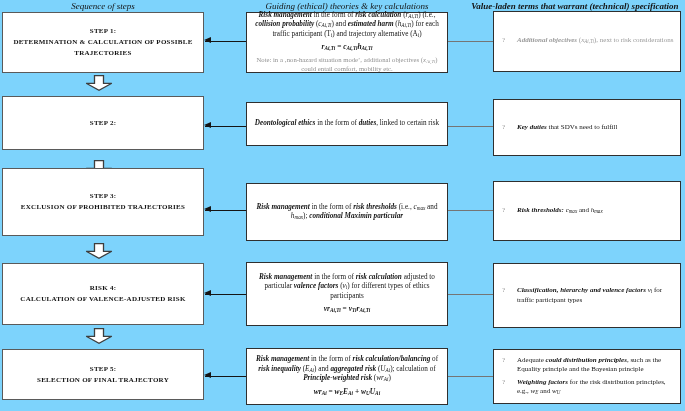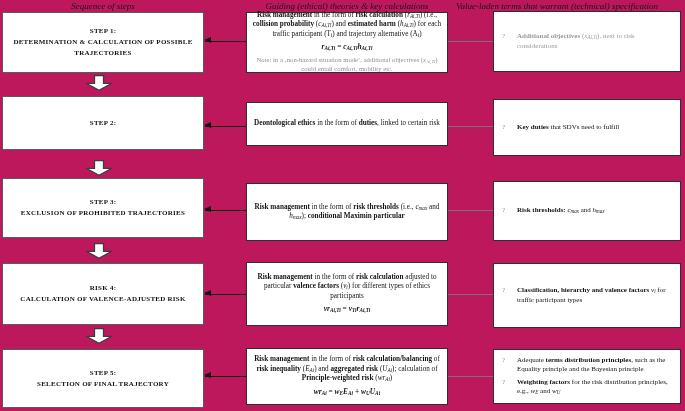--- a/index.html
+++ b/index.html
@@ -1,33 +1,33 @@
 <!DOCTYPE html>
 <html><head>
 <meta charset="utf-8">
 <style>
   html,body{margin:0;padding:0;background:#fff;}
-  .canvas{position:relative;width:685px;height:411px;background:#be185d;overflow:hidden;
+  .canvas{position:relative;width:685px;height:411px;background:#7dd3fc;overflow:hidden;
           font-family:"Liberation Serif","DejaVu Serif",serif;color:#141414;}
   .hdr{position:absolute;top:1px;font-style:italic;font-size:9px;text-align:center;white-space:nowrap;}
   .hdr-seq{left:3px;width:200px;}
   .hdr-theories{left:247px;width:200px;}
-  .hdr-terms{left:446px;width:222px;}
+  .hdr-terms{left:464px;width:222px;font-weight:bold;}
   .box{position:absolute;box-sizing:border-box;background:#fff;}
   .step-box{left:2px;width:202px;border:1.6px solid #5a5a5a;display:flex;flex-direction:column;
             justify-content:center;align-items:center;text-align:center;font-weight:bold;
             font-size:7px;letter-spacing:.25px;line-height:1.55;padding:2px 7px;}
   .mid-box{left:246px;width:202px;border:1.1px solid #2f2f2f;display:flex;flex-direction:column;
            justify-content:center;text-align:center;font-size:7.2px;line-height:1.32;padding:2px 5px;}
   .term-box{left:493px;width:188px;border:1.1px solid #2f2f2f;display:flex;flex-direction:column;
             justify-content:center;font-size:7px;line-height:1.32;padding:3px 6px;gap:3px;}
   .term-item{display:flex;align-items:flex-start;}
   .q{width:15px;flex:0 0 15px;color:#8f8f8f;padding-left:2px;}
   .term-text{flex:1;}
-  .b{font-weight:bold;}
+  .b{font-weight:bold;font-style:italic;}
   .it{font-style:italic;}
   .sub{font-size:0.72em;vertical-align:-0.28em;}
   .formula{font-size:7.4px;font-weight:bold;margin-top:3px;}
   .note{color:#909090;font-size:6.7px;margin-top:3px;line-height:1.3;}
   .muted .term-text,.muted .q{color:#9a9a9a;}
   .conn-left{position:absolute;left:205px;width:41px;height:0;border-top:1.4px solid #151515;}
   .conn-left .ah{position:absolute;left:-1px;top:-4.7px;width:0;height:0;
                  border-right:7px solid #151515;border-top:3.8px solid transparent;border-bottom:3.8px solid transparent;}
   .conn-right{position:absolute;left:448px;width:45px;height:0;border-top:1.4px solid #757575;}
   .down-arrow{position:absolute;left:85px;width:28px;height:16px;}
@@ -78,21 +78,21 @@
     </div>
   </div>
   <div class="conn-left" style="top:126px">
       <span class="ah"></span>
     </div>
   <div class="conn-right" style="top:126px"></div>
   <svg class="down-arrow" style="top:160px" viewBox="0 0 28 16">
     <polygon points="9.5,0.7 18.5,0.7 18.5,8.3 26.8,8.3 14,15.2 1.2,8.3 9.5,8.3" fill="#ffffff" stroke="#3d3d3d" stroke-width="1.3"></polygon>
   </svg>
 
-  <div class="box step-box" style="top:178px;height:60px">
+  <div class="box step-box" style="top:168px;height:68px">
     <div>STEP 3:</div>
     <div>EXCLUSION OF PROHIBITED TRAJECTORIES</div>
   </div>
   <div class="box mid-box" style="top:183px;height:58px">
     <div class="body"><span class="b">Risk management</span><span> in the form of </span><span class="b">risk thresholds</span><span> (i.e., </span><span class="it">c</span><span class="it sub">max</span><span> and </span><span class="it">h</span><span class="it sub">max</span><span>); </span><span class="b">conditional Maximin particular</span></div>
   </div>
   <div class="box term-box" style="top:181px;height:60px">
     <div class="term-item">
       <span class="q">?</span>
       <span class="term-text"><span class="b">Risk thresholds: </span><span class="it">c</span><span class="it sub">max</span><span> and </span><span class="it">h</span><span class="it sub">max</span></span>
@@ -121,32 +121,32 @@
     </div>
   </div>
   <div class="conn-left" style="top:294px">
       <span class="ah"></span>
     </div>
   <div class="conn-right" style="top:294px"></div>
   <svg class="down-arrow" style="top:328px" viewBox="0 0 28 16">
     <polygon points="9.5,0.7 18.5,0.7 18.5,8.3 26.8,8.3 14,15.2 1.2,8.3 9.5,8.3" fill="#ffffff" stroke="#3d3d3d" stroke-width="1.3"></polygon>
   </svg>
 
-  <div class="box step-box" style="top:349px;height:59px">
+  <div class="box step-box" style="top:349px;height:51px">
     <div>STEP 5:</div>
     <div>SELECTION OF FINAL TRAJECTORY</div>
   </div>
   <div class="box mid-box" style="top:348px;height:57px">
     <div class="body"><span class="b">Risk management</span><span> in the form of </span><span class="b">risk calculation/balancing</span><span> of </span><span class="b">risk inequality</span><span> (</span><span class="it">E</span><span class="it sub">Ai</span><span>) and </span><span class="b">aggregated risk</span><span> (</span><span class="it">U</span><span class="it sub">Ai</span><span>); calculation of </span><span class="b">Principle-weighted risk</span><span> (</span><span class="it">wr</span><span class="it sub">Ai</span><span>)</span></div>
     <div class="formula"><span class="it">wr</span><span class="it sub">Ai</span><span> = </span><span class="it">w</span><span class="it sub">E</span><span class="it">E</span><span class="it sub">Ai</span><span> + </span><span class="it">w</span><span class="it sub">U</span><span class="it">U</span><span class="it sub">Ai</span></div>
   </div>
   <div class="box term-box" style="top:349px;height:55px">
     <div class="term-item">
       <span class="q">?</span>
-      <span class="term-text"><span>Adequate </span><span class="b">terms distribution principles</span><span>, such as the Equality principle and the Bayesian principle</span></span>
+      <span class="term-text"><span>Adequate </span><span class="b">could distribution principles</span><span>, such as the Equality principle and the Bayesian principle</span></span>
     </div>
     <div class="term-item">
       <span class="q">?</span>
       <span class="term-text"><span class="b">Weighting factors</span><span> for the risk distribution principles, e.g., </span><span class="it">w</span><span class="it sub">E</span><span> and </span><span class="it">w</span><span class="it sub">U</span></span>
     </div>
   </div>
   <div class="conn-left" style="top:376px">
       <span class="ah"></span>
     </div>
   <div class="conn-right" style="top:376px"></div>

